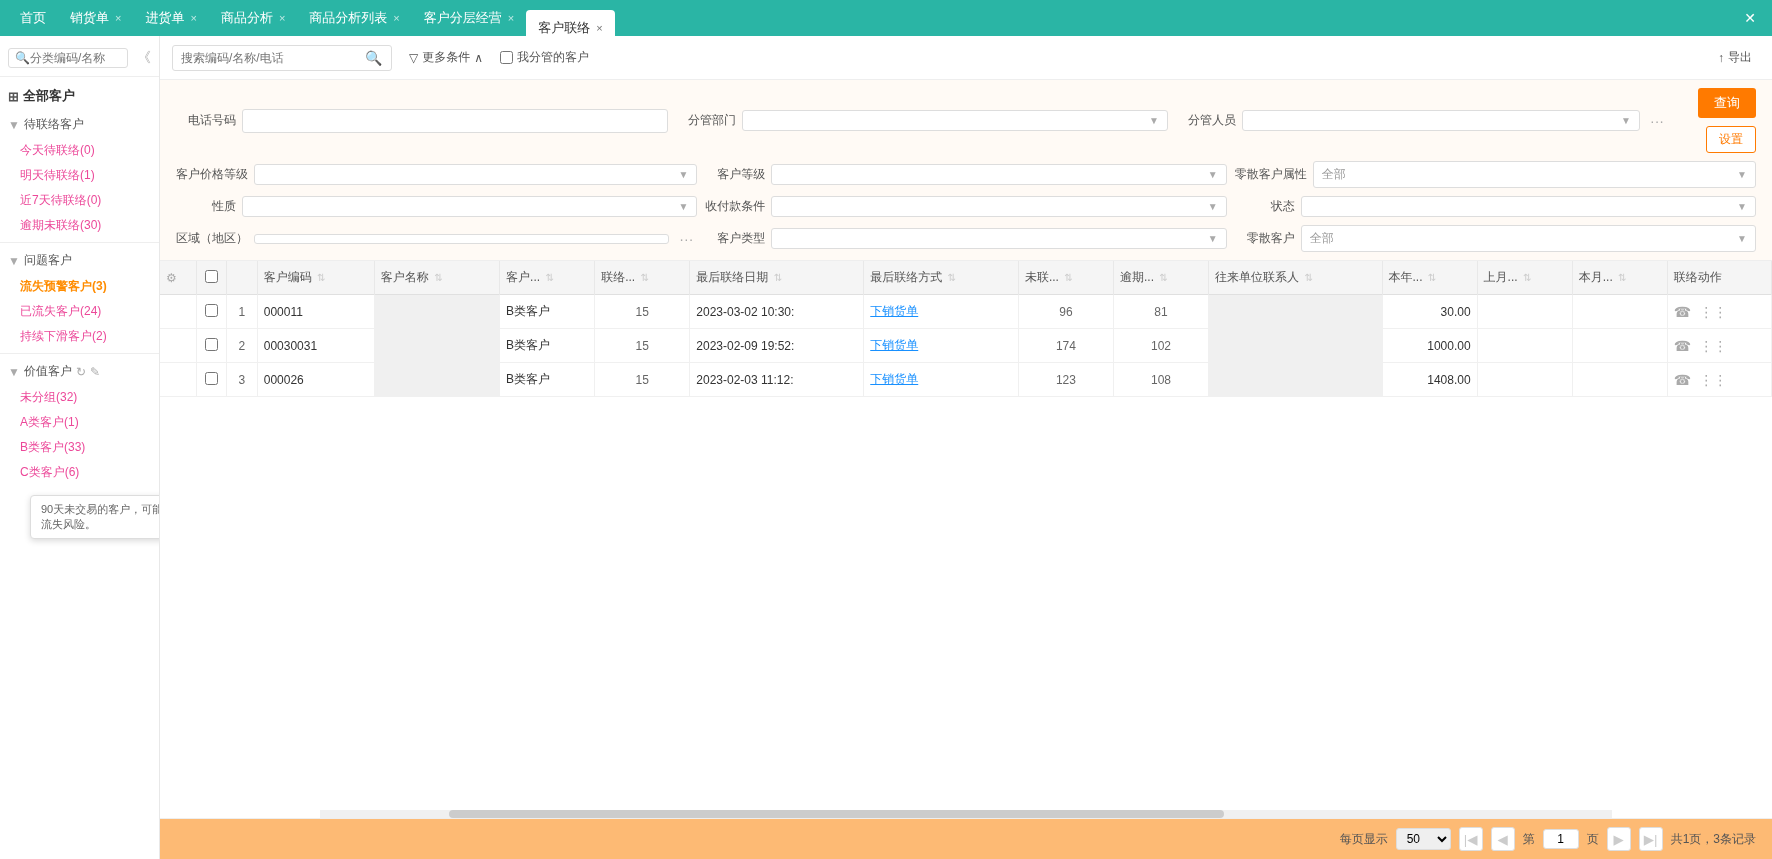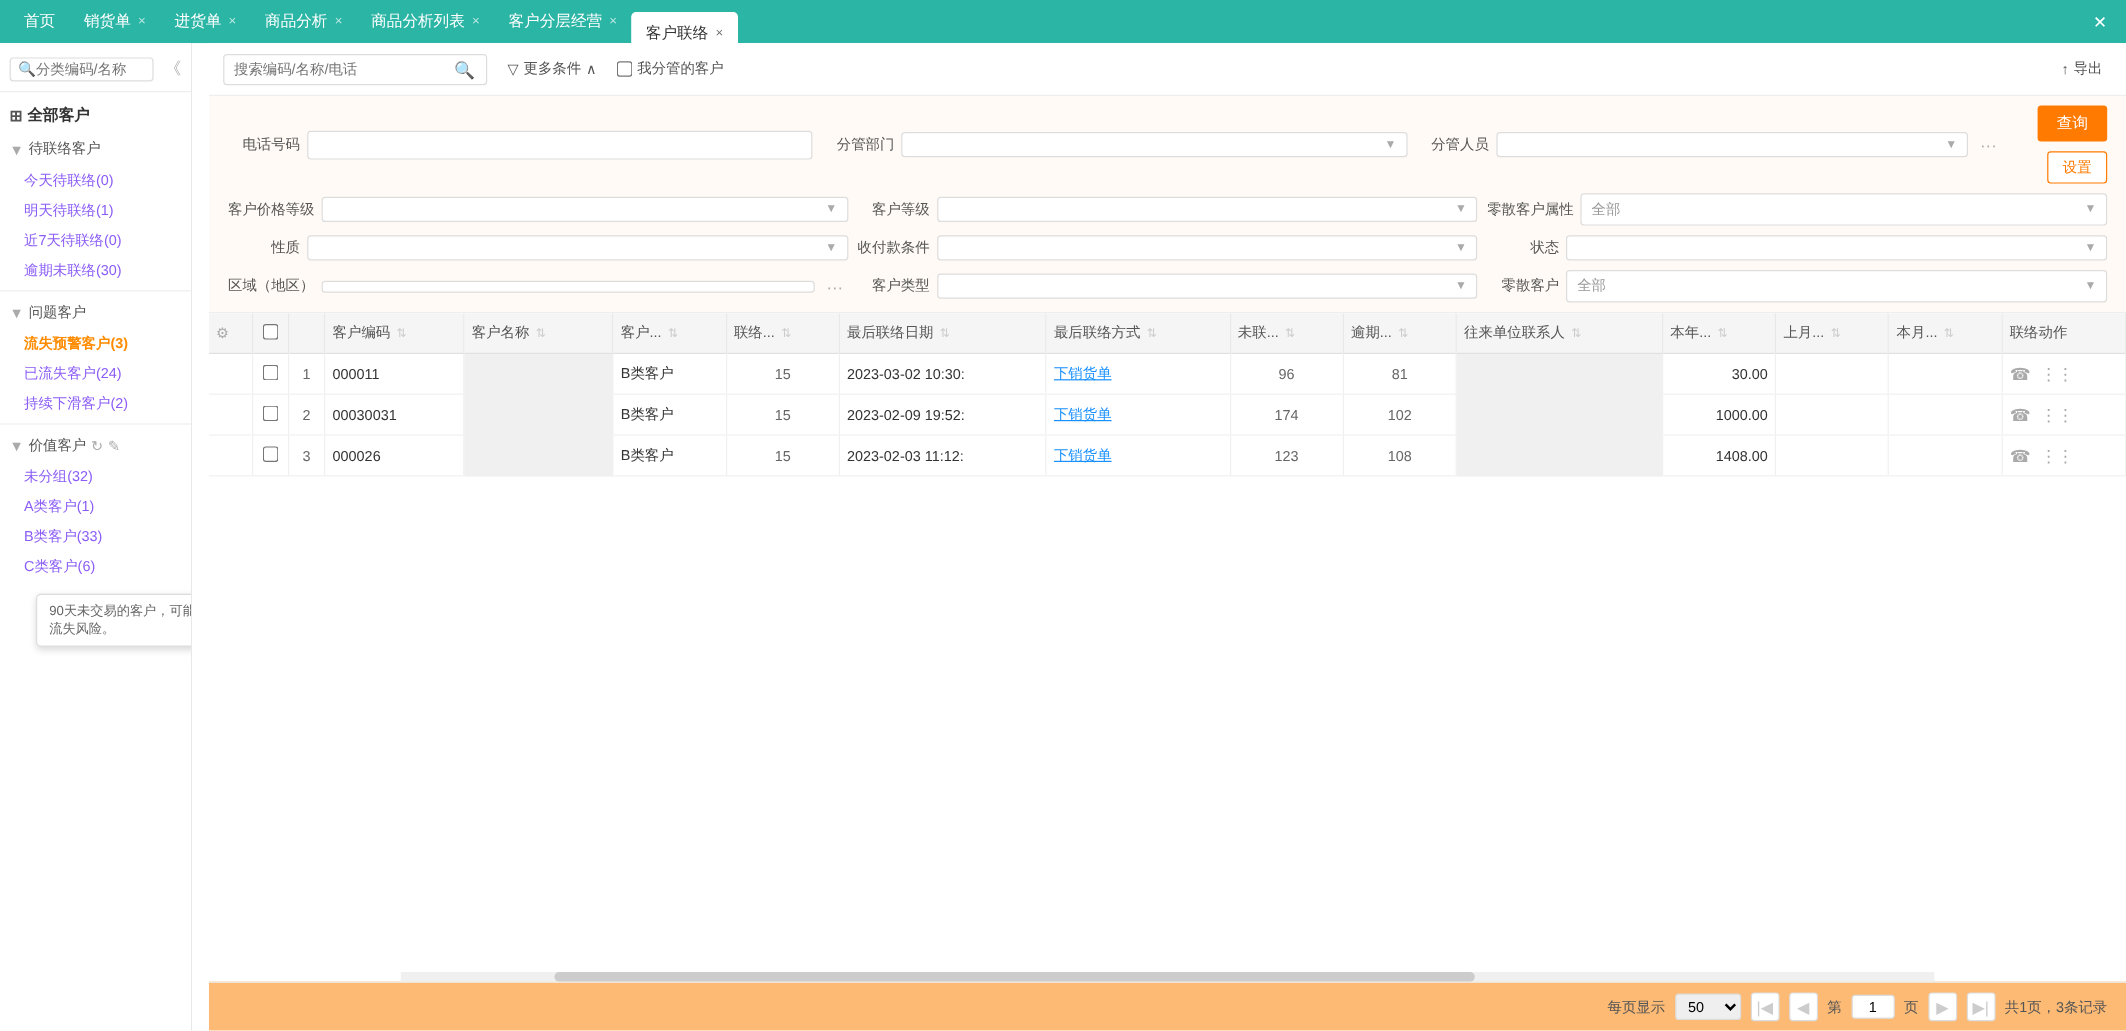--- a/index.html
+++ b/index.html
@@ -115,21 +115,21 @@
       display: flex;
       align-items: center;
       padding: 5px 8px;
       color: #555;
       font-size: 12px;
       cursor: pointer;
     }
     .sidebar-subgroup-title .arrow { margin-right: 4px; color: #aaa; }
     .sidebar-item {
       padding: 4px 8px 4px 20px;
-      color: #8b5cf6;
+      color: #ec4899;
       font-size: 12px;
       cursor: pointer;
       white-space: nowrap;
     }
     .sidebar-item.active {
       color: #ff8c00;
       font-weight: bold;
     }
     .sidebar-item-orange { color: #ff8c00; font-weight: bold; }
     .sidebar-divider { height: 1px; background: #eee; margin: 4px 0; }
@@ -150,21 +150,20 @@
       width: 160px;
     }
 
     
     .content-area {
       flex: 1;
       display: flex;
       flex-direction: column;
       overflow: hidden;
       background: #fff;
-      margin-left: 14px;
     }
 
     
     .search-bar {
       display: flex;
       align-items: center;
       padding: 8px 12px;
       border-bottom: 1px solid #eee;
       gap: 8px;
     }

